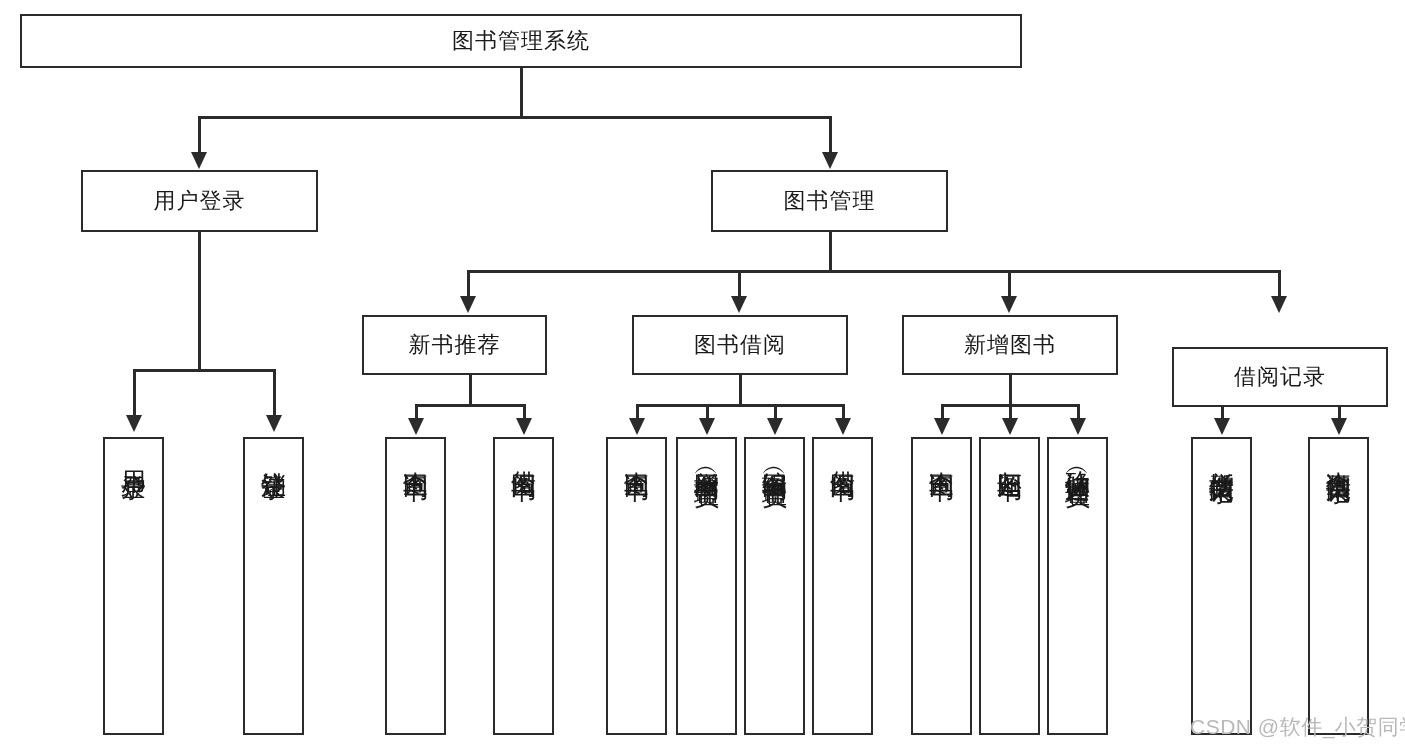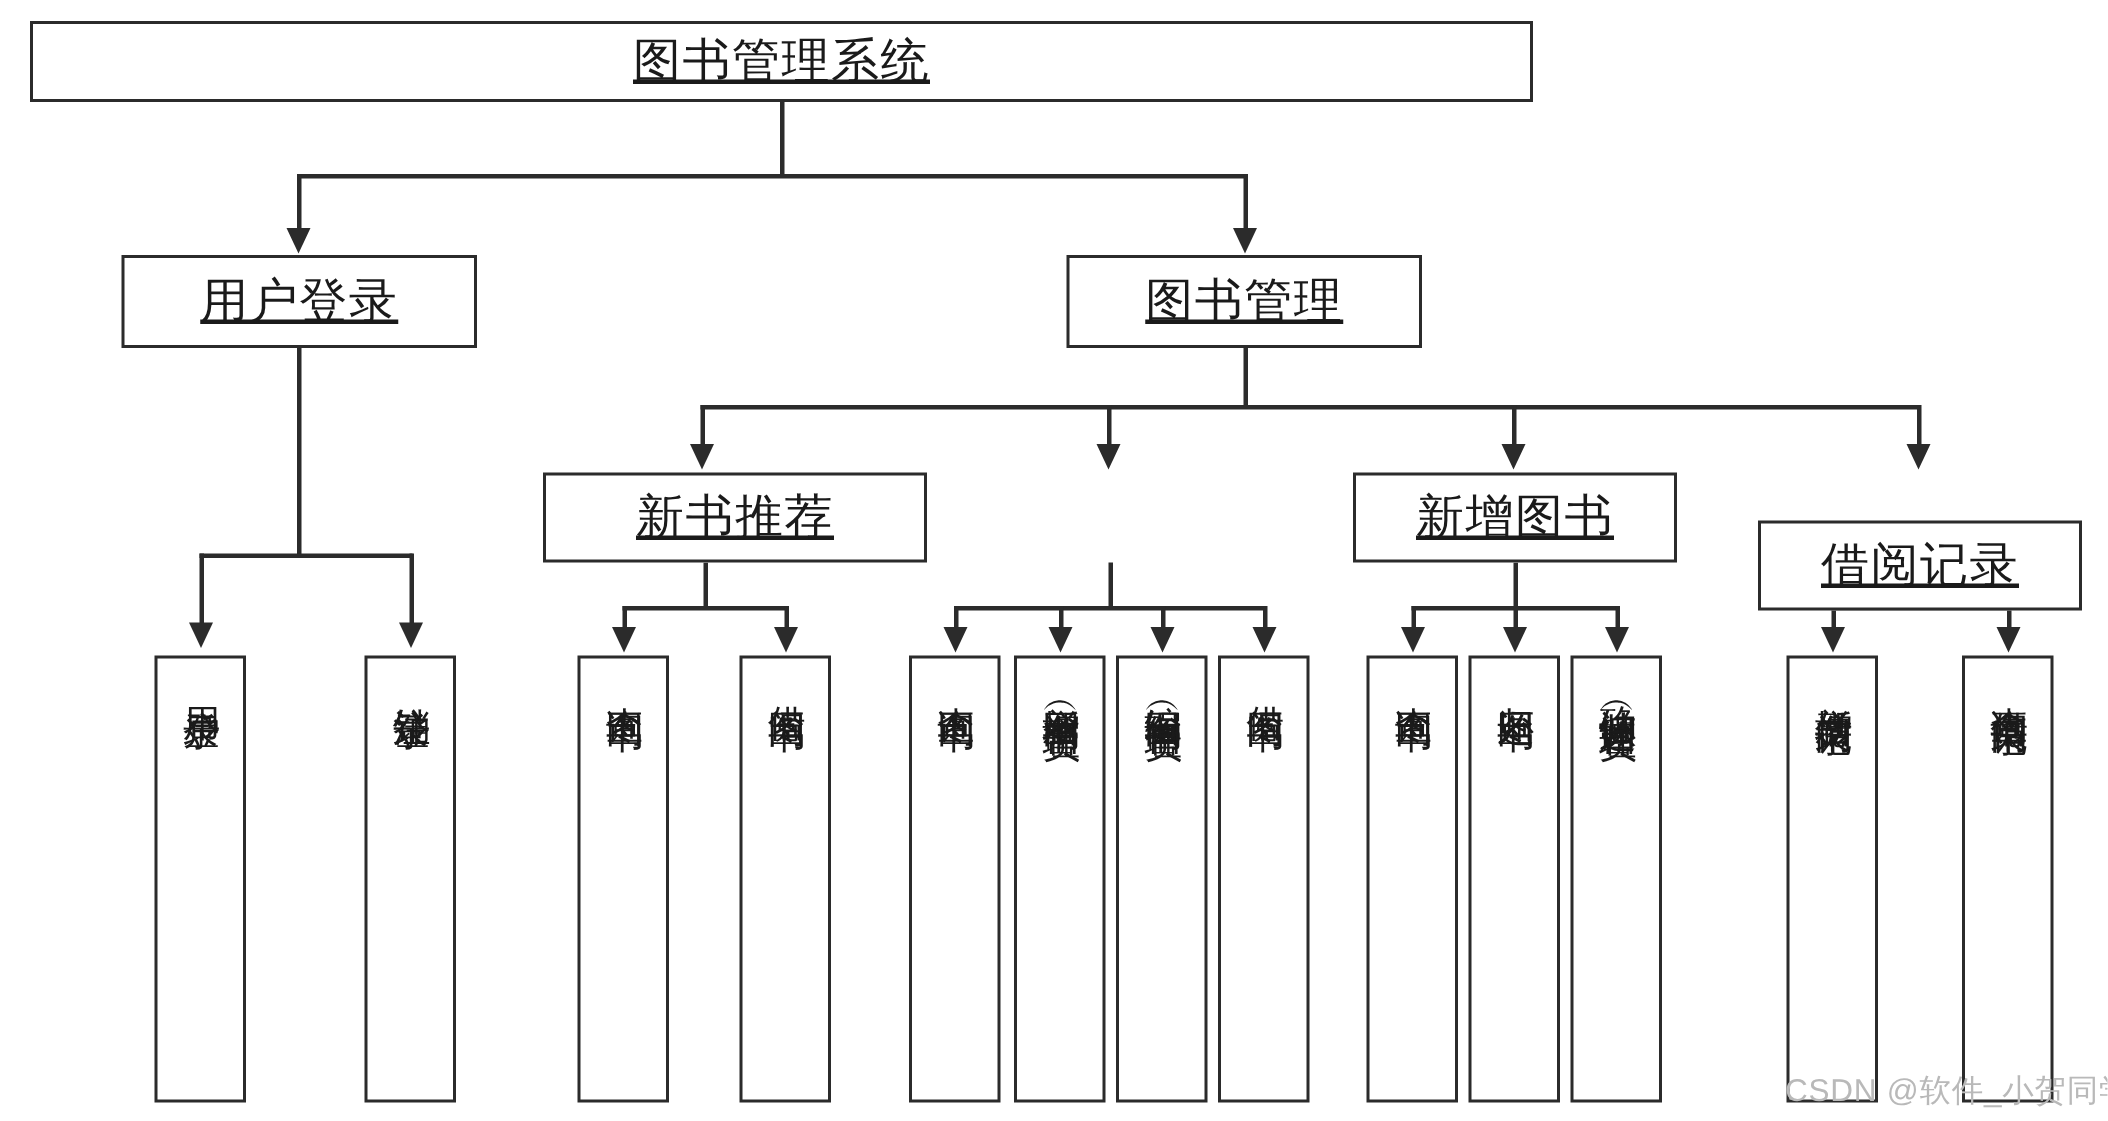--- a/index.html
+++ b/index.html
@@ -20,24 +20,23 @@
     box-sizing:border-box;
     background:#ffffff;
     border:2.5px solid #2b2b2b;
     display:flex;
     align-items:center;
     justify-content:center;
     color:#1a1a1a;
     z-index:3;
   }
   .node.h{
-    font-size:32px;
+    font-size:22px;
     letter-spacing:1px;
     white-space:nowrap;
-    text-decoration:underline;
   }
   .node.h .lbl{display:block;}
 
   
   .node.v{
     align-items:flex-start;
     justify-content:center;
     padding-top:12px;
   }
   .node.v .lbl{
@@ -126,22 +125,25 @@
 
   <div class="vline" style="left:738px;top:270px;height:28px;"></div>
   <div class="arrow" style="left:731px;top:296px;"></div>
 
   <div class="vline" style="left:1008px;top:270px;height:28px;"></div>
   <div class="arrow" style="left:1001px;top:296px;"></div>
 
   <div class="vline" style="left:1278px;top:270px;height:28px;"></div>
   <div class="arrow" style="left:1271px;top:296px;"></div>
 
-  <div class="node h" style="left:362px;top:315px;width:256px;height:60px;">
+  <div class="node h" style="left:362px;top:315px;width:185px;height:60px;">
     <span class="lbl">新书推荐</span>
+  </div>
+  <div class="node h" style="left:632px;top:315px;width:216px;height:60px;">
+    <span class="lbl">图书借阅</span>
   </div>
   <div class="node h" style="left:902px;top:315px;width:216px;height:60px;">
     <span class="lbl">新增图书</span>
   </div>
   <div class="node h" style="left:1172px;top:315px;width:216px;height:60px;margin-top:32px;">
     <span class="lbl">借阅记录</span>
   </div>
 
   <div class="vline" style="left:469px;top:375px;height:31px;"></div>
   <div class="hline" style="left:415px;top:404px;width:110px;"></div>

